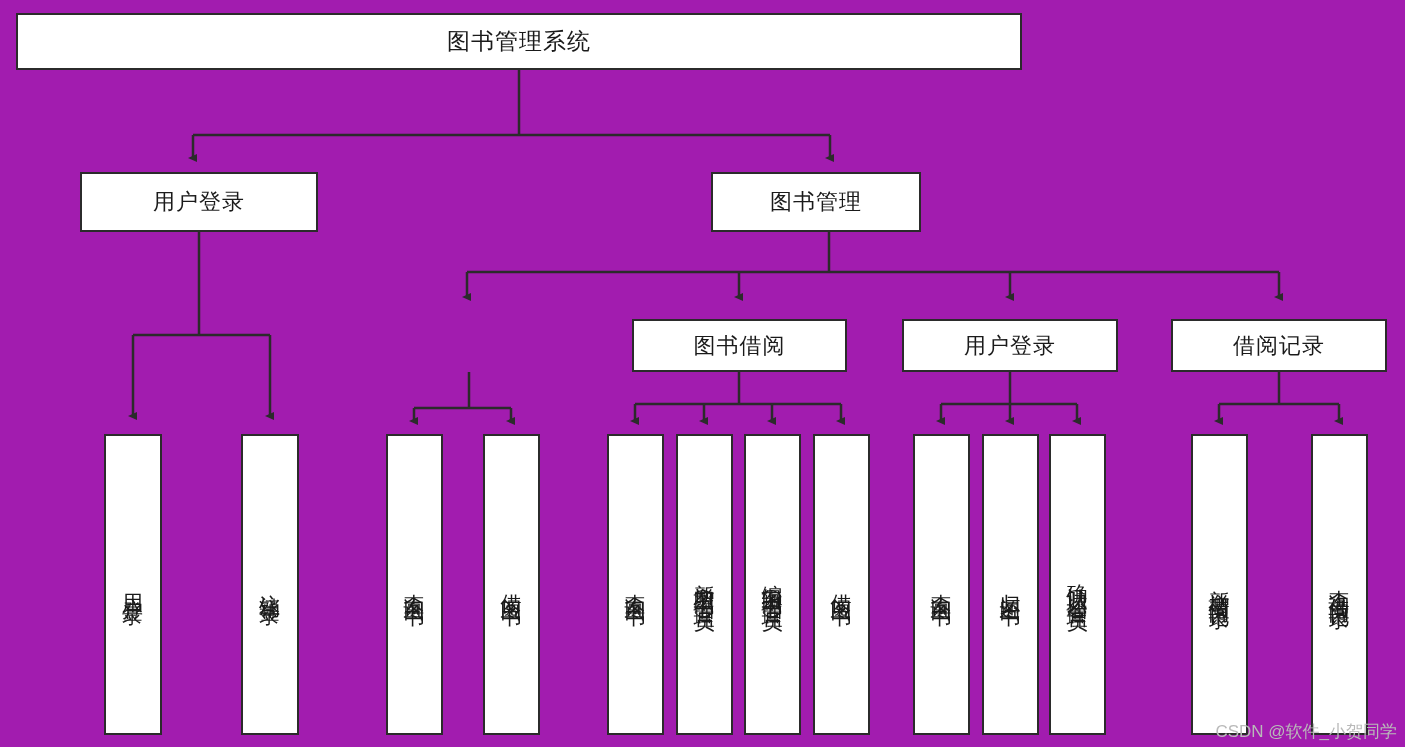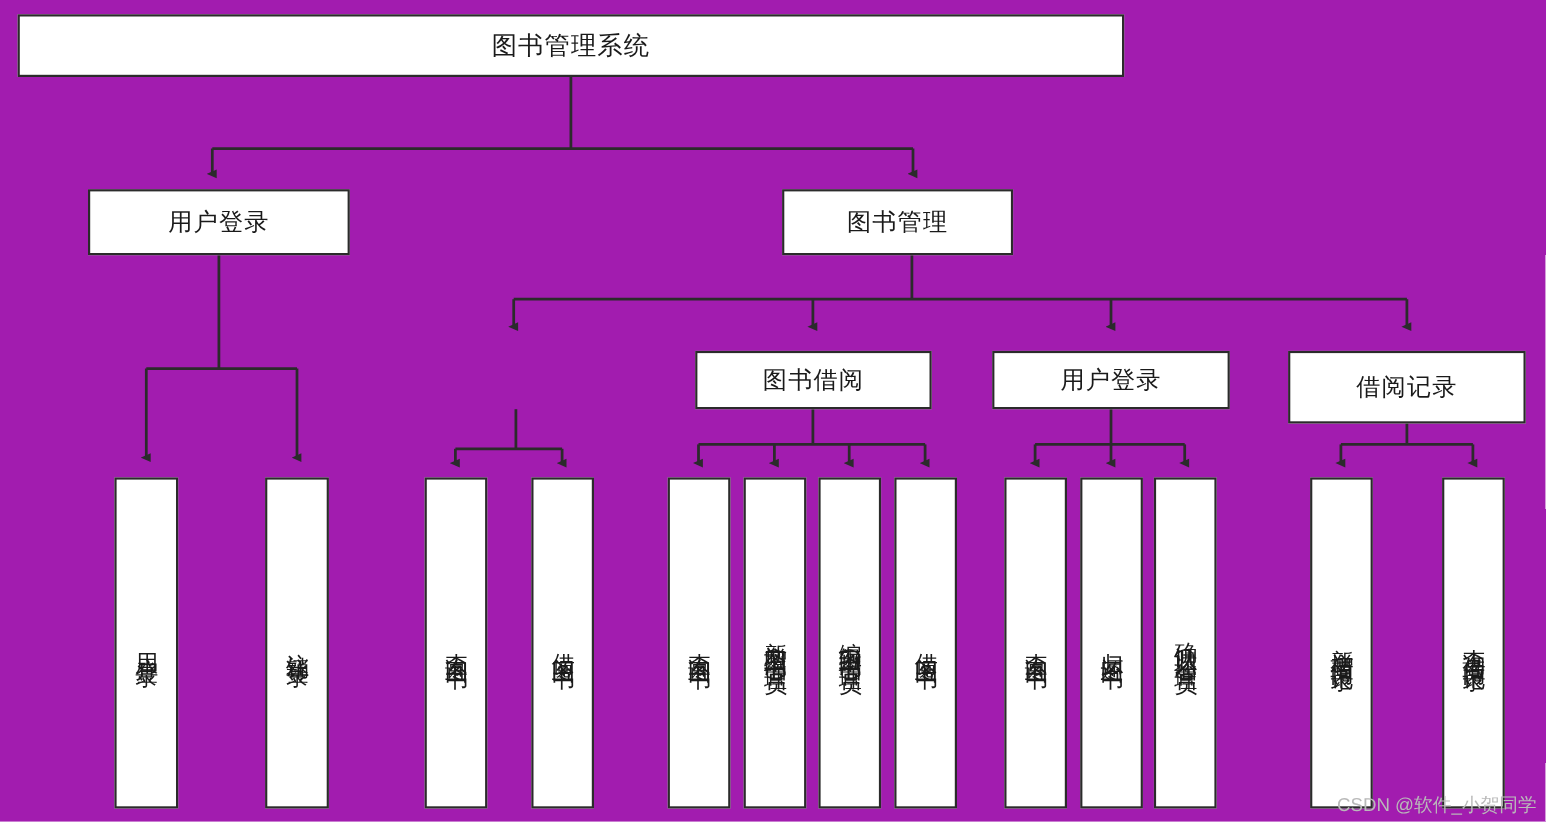--- a/index.html
+++ b/index.html
@@ -124,21 +124,21 @@
   <div class="node h" style="left:711px; top:172px; width:210px; height:60px;">
     <span>图书管理</span>
   </div>
 
   <div class="node h" style="left:632px; top:319px; width:215px; height:53px;">
     <span>图书借阅</span>
   </div>
   <div class="node h" style="left:902px; top:319px; width:216px; height:53px;">
     <span>用户登录</span>
   </div>
-  <div class="node h" style="left:1171px; top:319px; width:216px; height:66px;">
+  <div class="node h" style="left:1171px; top:319px; width:216px; height:53px;">
     <span>借阅记录</span>
   </div>
 
   <div class="node v" style="left:104px; top:434px; width:58px; height:301px;">
     <span class="vtext">用户登录</span>
   </div>
   <div class="node v" style="left:241px; top:434px; width:58px; height:301px;">
     <span class="vtext">注销登录</span>
   </div>
 

